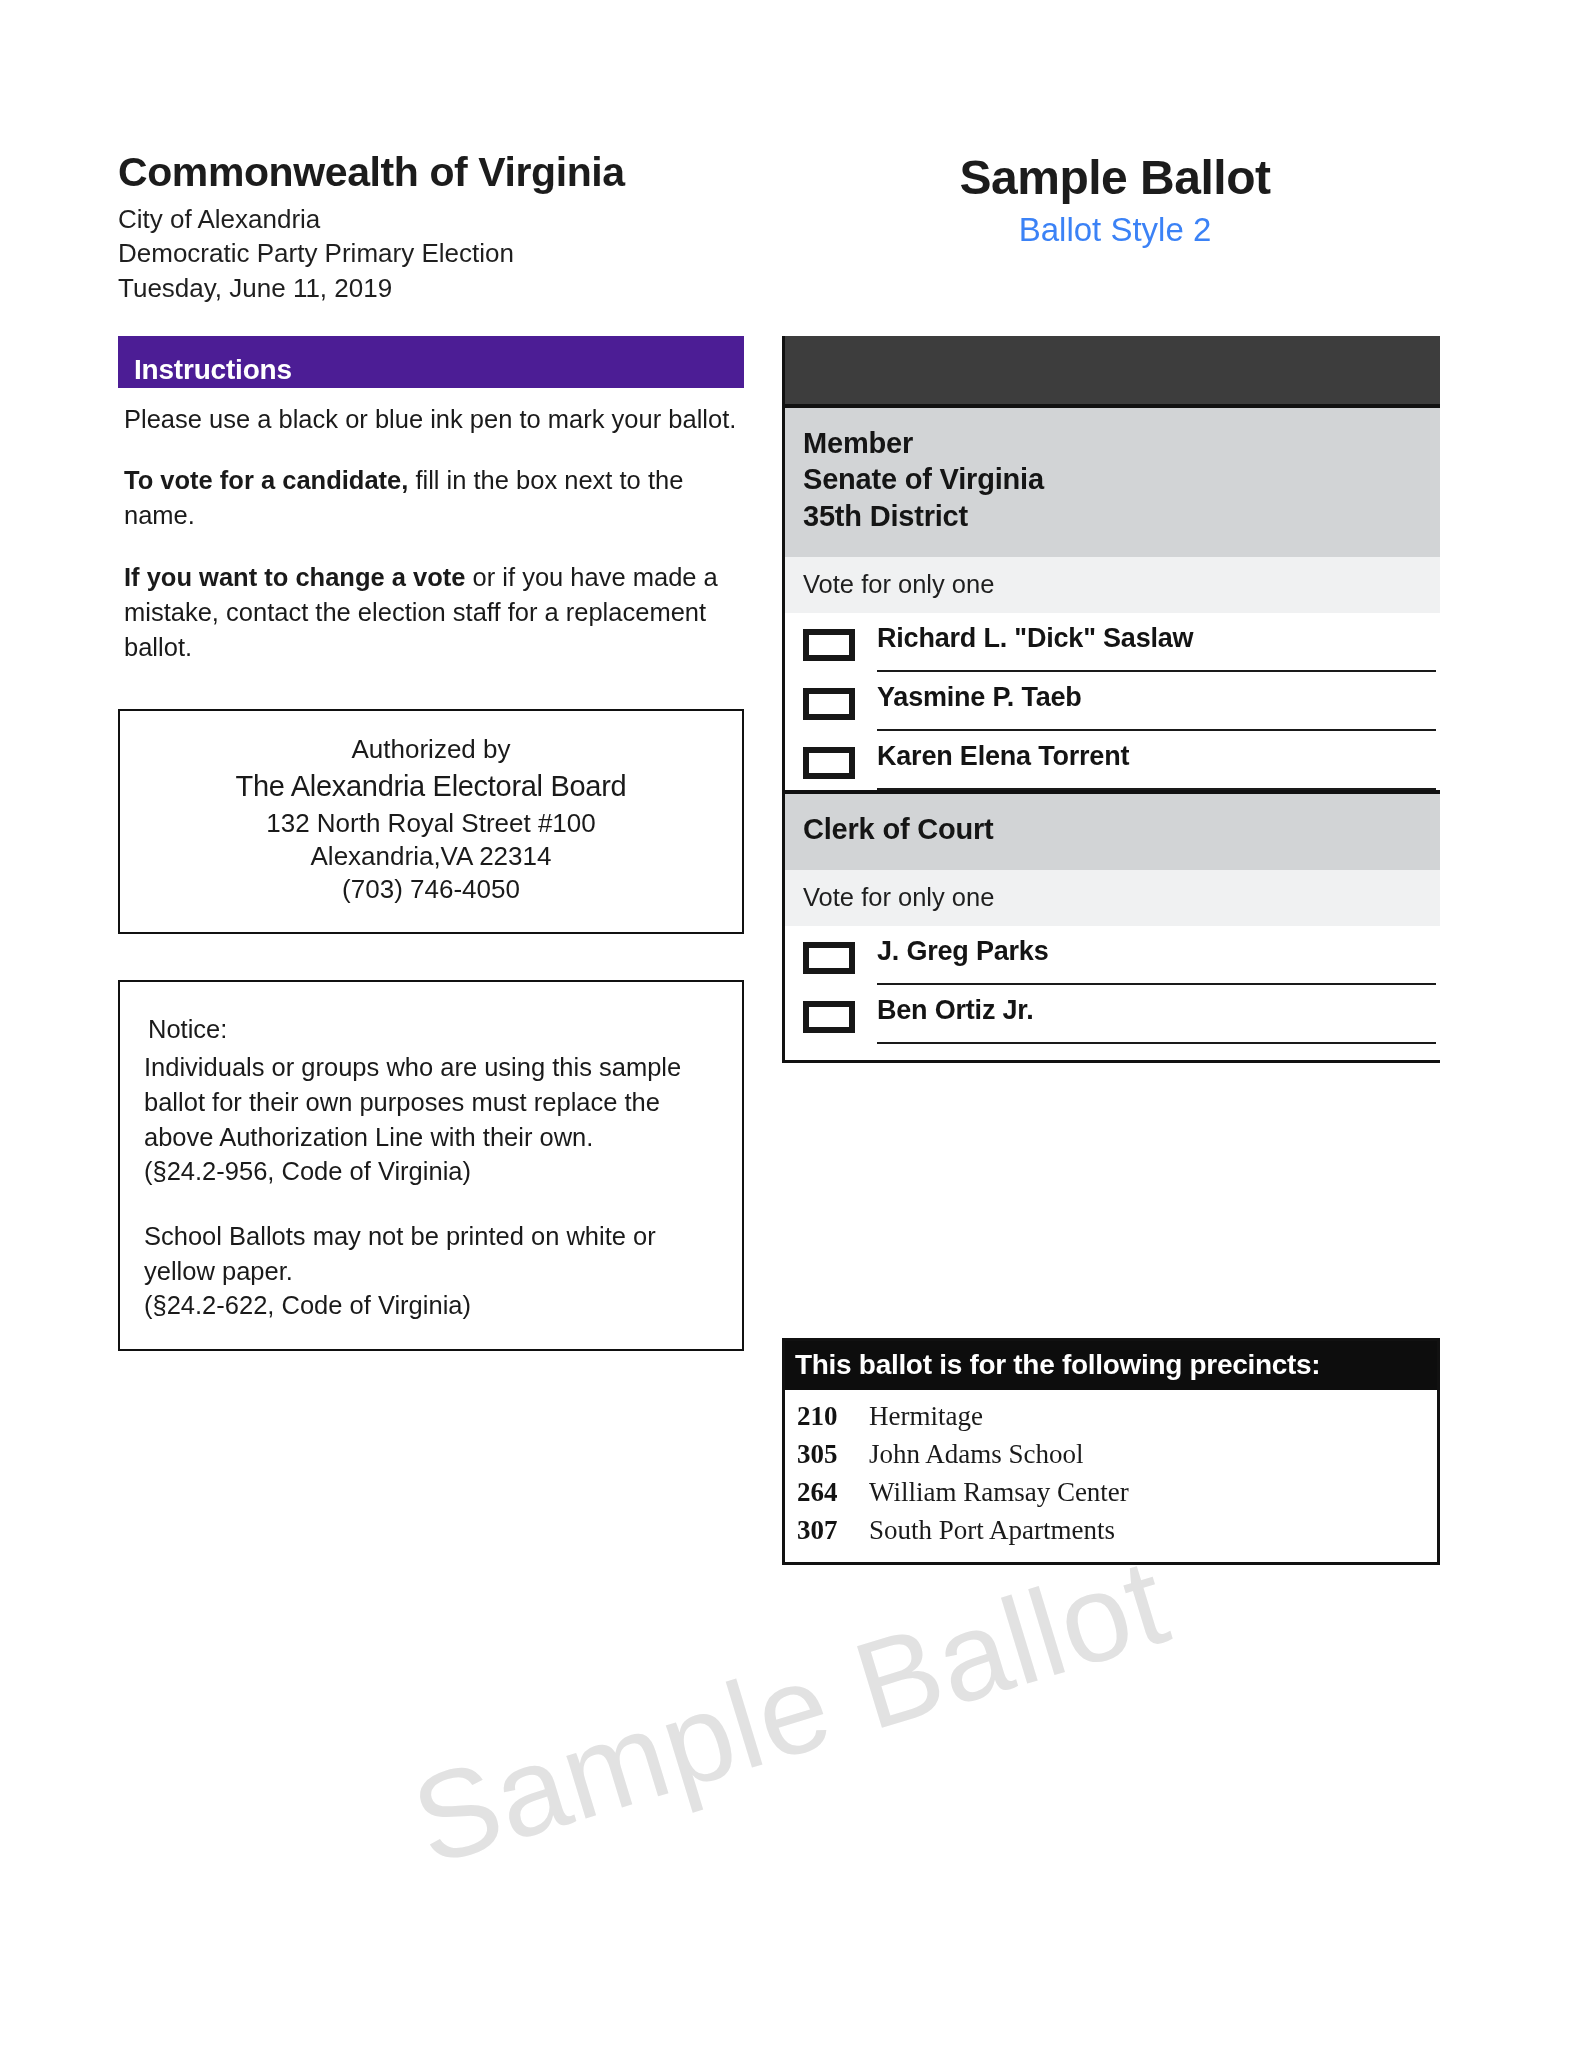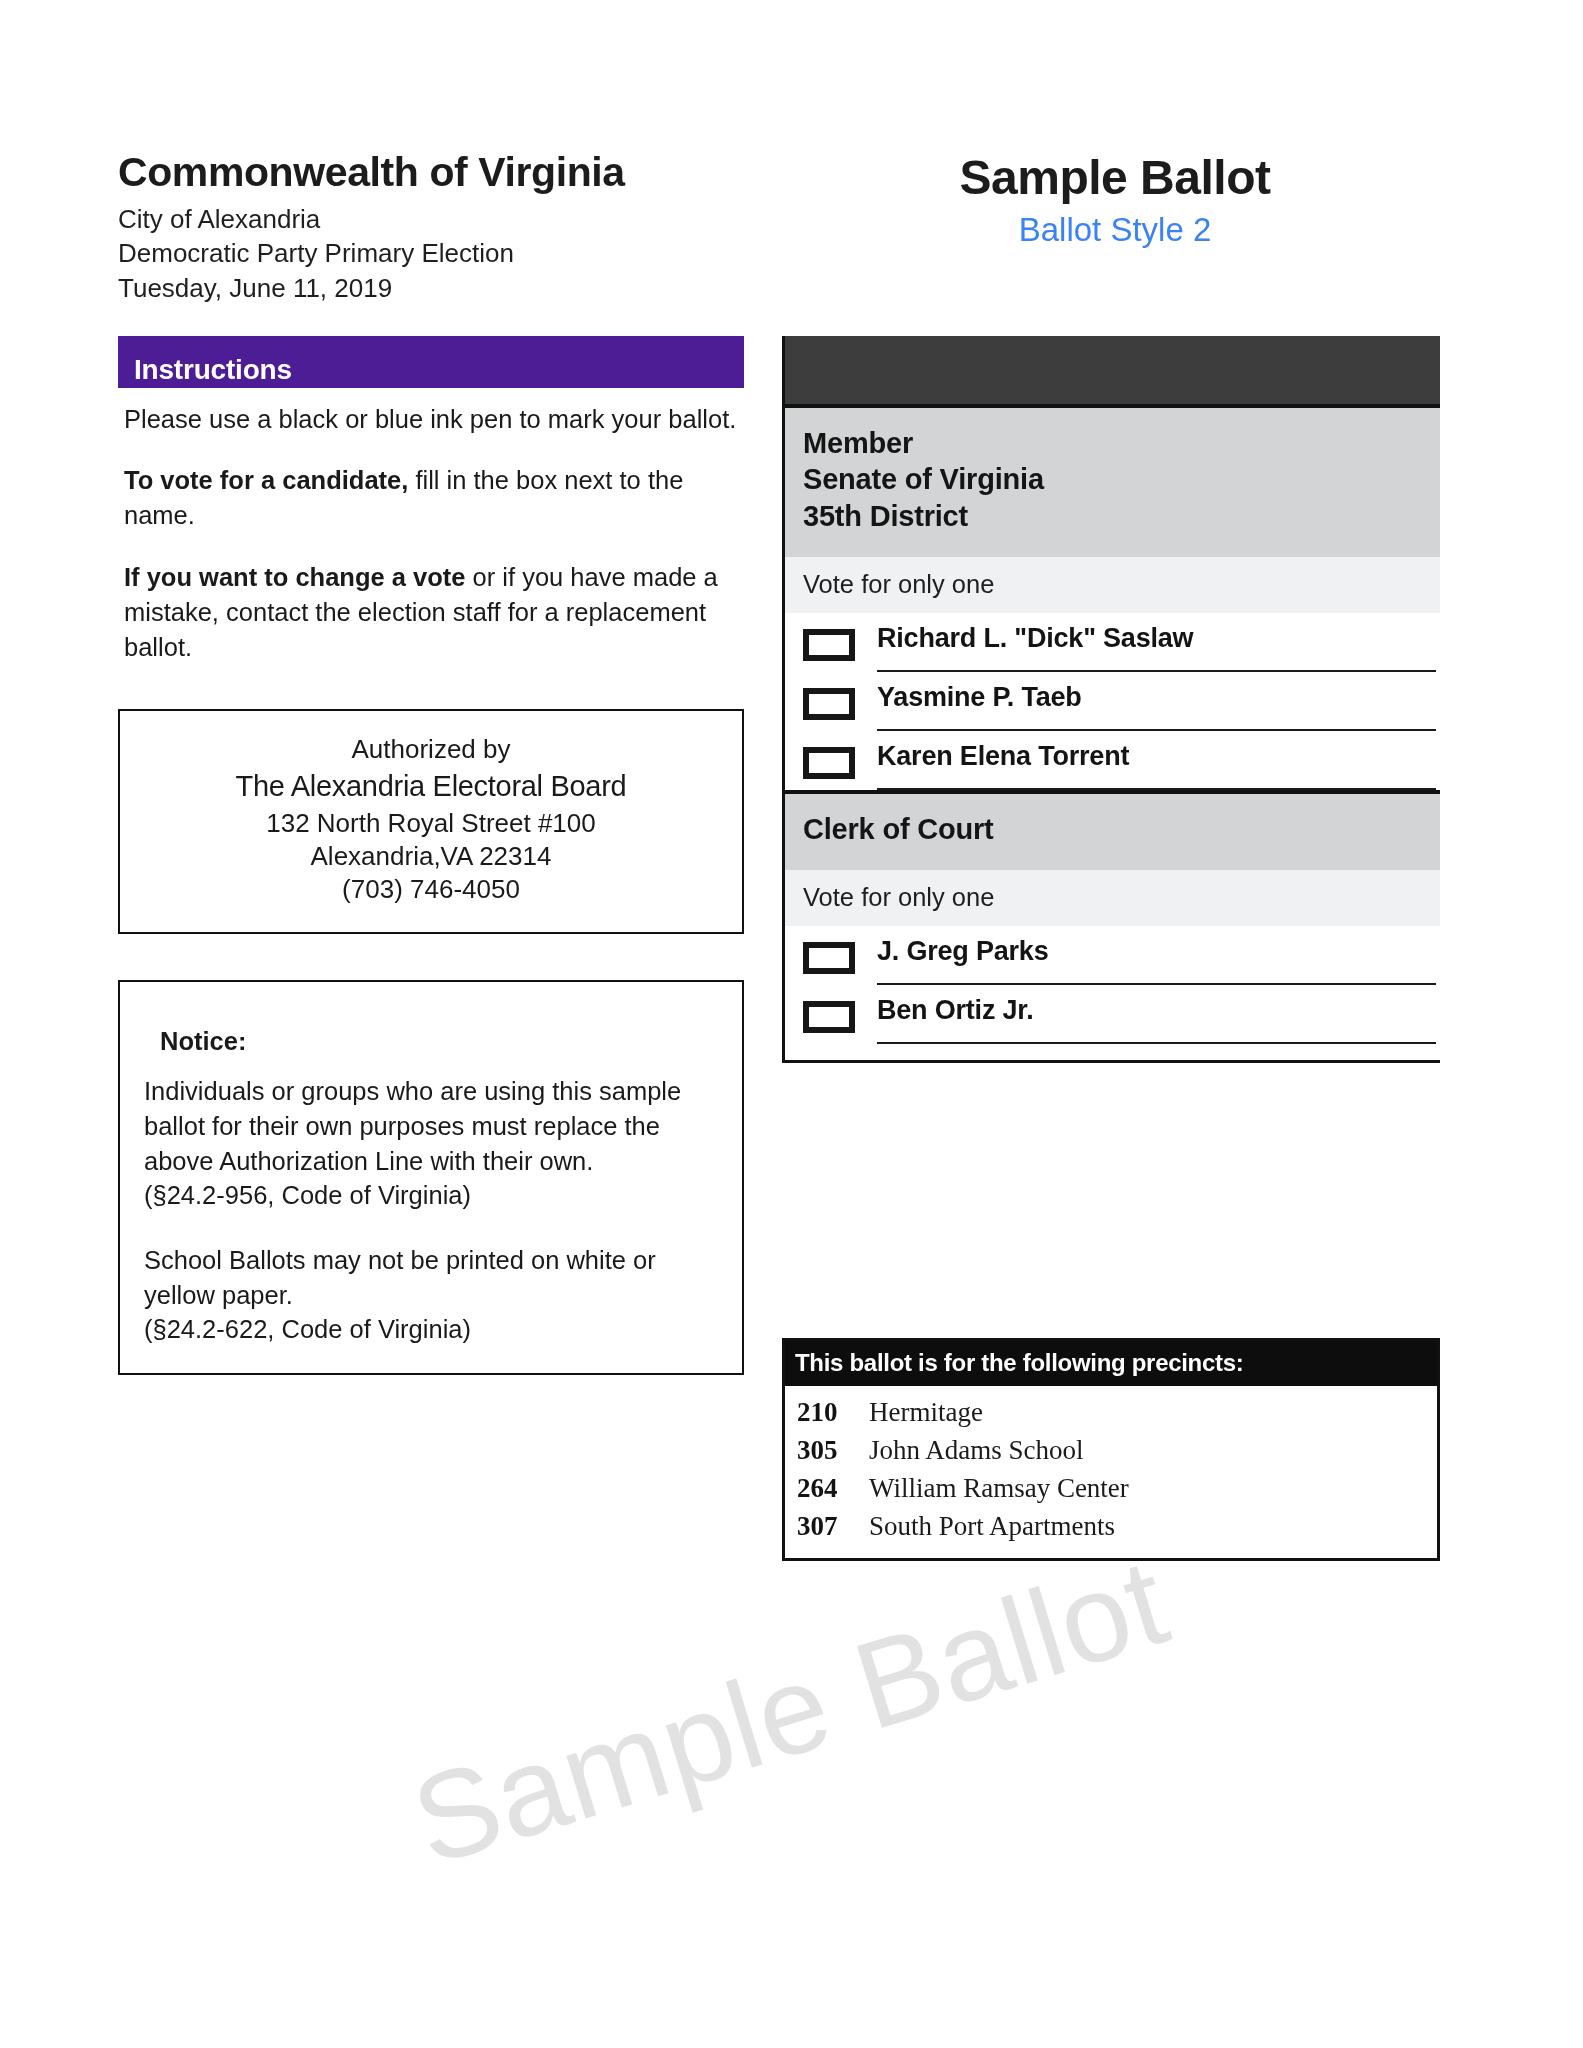--- a/index.html
+++ b/index.html
@@ -132,22 +132,22 @@
     margin: 2px 0 3px 0;
   }
 
   .notice-box {
     margin-top: 46px;
     padding: 26px 22px 26px 24px;
     font-size: 25.5px;
     line-height: 1.36;
   }
   .notice-box .notice-head {
-    font-weight: bold;
-    margin: 16px;
+    font-weight: normal;
+    margin: 4px;
   }
   .notice-box p { margin: 0; }
   .notice-box .gap { height: 30px; }
 
   
   .ballot-col {
     position: absolute;
     left: 782px;
     top: 336px;
     width: 658px;
@@ -231,21 +231,21 @@
     top: 1338px;
     width: 658px;
     z-index: 2;
     border: 3px solid #111111;
     box-sizing: border-box;
     background: #ffffff;
   }
   .precinct-head {
     background: #0d0d0d;
     color: #ffffff;
-    font-size: 24px;
+    font-size: 28px;
     font-weight: bold;
     padding: 8px 0 9px 10px;
     letter-spacing: -0.3px;
     white-space: nowrap;
   }
   .precinct-list {
     padding: 8px 0 12px 0;
   }
   .precinct-row {
     display: flex;

